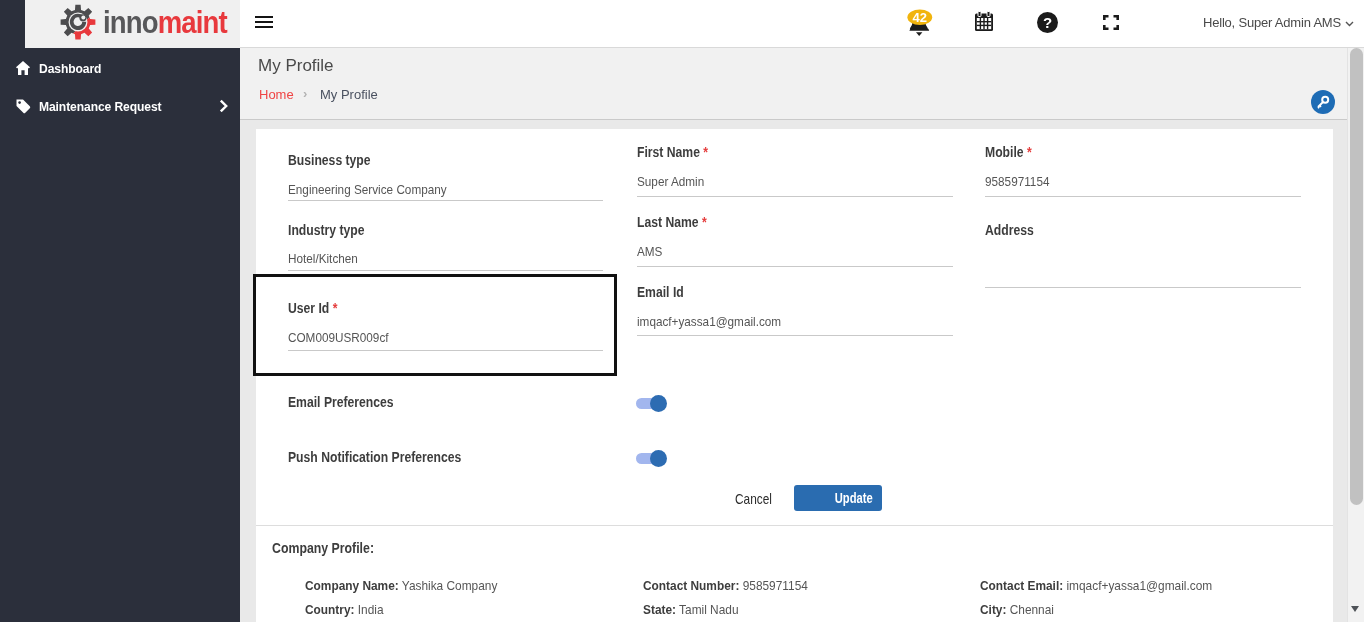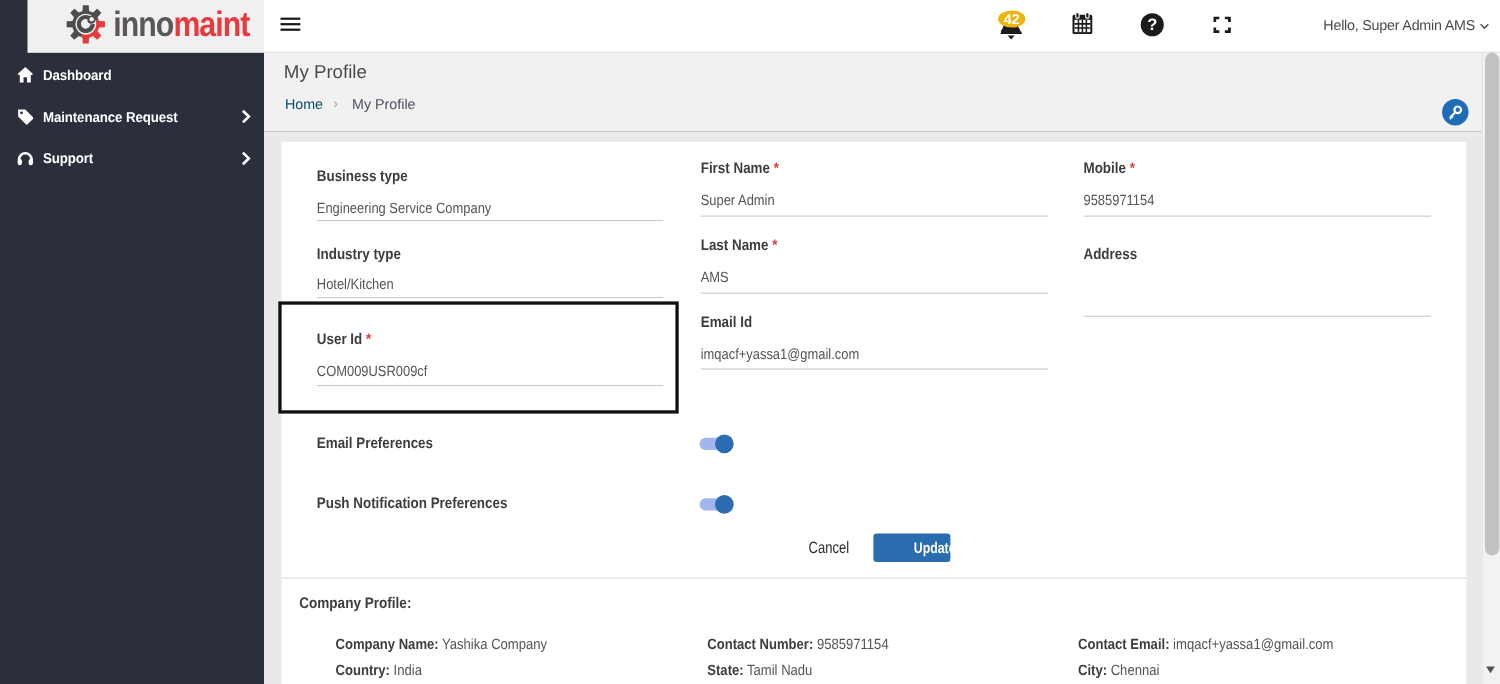--- a/index.html
+++ b/index.html
@@ -60,31 +60,20 @@
   <div class="menuitem" style="position:relative;">
     <svg class="mi-ico" viewBox="0 0 16 16">
         <path fill="#fff" d="M1.5 1.5 H8 L14.8 8.3 a1.4 1.4 0 0 1 0 2 L10.3 14.8 a1.4 1.4 0 0 1 -2 0 L1.5 8 Z"></path>
         <circle cx="4.6" cy="4.6" r="1.3" fill="#2b2f3b"></circle>
       </svg>
     <span class="mi-txt">Maintenance Request</span>
     <svg class="mi-ch2" width="9" height="13" viewBox="0 0 9 13">
         <path d="M1.8 1.2 L7.2 6.5 L1.8 11.8" stroke="#fff" stroke-width="2.4" fill="none"></path>
       </svg>
   </div>
-  <div class="menuitem" style="position:relative;">
-    <svg class="mi-ico" viewBox="0 0 16 16">
-        <path fill="none" stroke="#fff" stroke-width="2.4" d="M2.3 10 v-1 a5.7 5.7 0 0 1 11.4 0 v1"></path>
-        <rect x="1" y="8.6" width="4" height="5.6" rx="2" fill="#fff"></rect>
-        <rect x="11" y="8.6" width="4" height="5.6" rx="2" fill="#fff"></rect>
-      </svg>
-    <span class="mi-txt">Support</span>
-    <svg class="mi-ch2" width="9" height="13" viewBox="0 0 9 13">
-        <path d="M1.8 1.2 L7.2 6.5 L1.8 11.8" stroke="#fff" stroke-width="2.4" fill="none"></path>
-      </svg>
-  </div>
 </div>
 
 <div id="topbar" class="abs"></div>
 <div class="abs" style="left:255px; top:15.5px; width:18px; height:2.6px; background:#141414;"></div>
 <div class="abs" style="left:255px; top:20.7px; width:18px; height:2.6px; background:#141414;"></div>
 <div class="abs" style="left:255px; top:25.9px; width:18px; height:2.6px; background:#141414;"></div>
 <div id="icons" class="abs">
 
   <svg class="abs" style="left:905px; top:7px;" width="32" height="32" viewBox="0 0 32 32">
     <path fill="#1b1b1b" d="M12.5 8 q6.5-1.5 7.5 6 q0.5 4.5 2.5 6.8 q1.2 1.4 -0.6 1.4 h-16 q-1.8 0 -0.6-1.4 q2-2.3 2.5-6.8 q0.6-5 4.7-6z"></path>
@@ -119,21 +108,21 @@
     </g>
   </svg>
 </div>
 <div class="abs" style="left:1203px; top:15px; width:140px; font-size:13px; letter-spacing:-0.2px; color:#4a4a4a; white-space:nowrap;">Hello, Super Admin AMS <svg width="9" height="6" viewBox="0 0 9 6" style="margin-left:1px;">
       <path d="M1 1 L4.5 4.5 L8 1" stroke="#555" stroke-width="1.4" fill="none"></path>
     </svg></div>
 
 <div id="content" class="abs"></div>
 <div id="pagehead" class="abs"></div>
 <div class="abs" style="left:258px; top:56px; font-size:17px; color:#4a4a4a;">My Profile</div>
-<div class="abs" style="left:259px; top:87px; font-size:13px; color:#0c4a6e;">Home</div>
+<div class="abs" style="left:259px; top:87px; font-size:13px; color:#ef4444;">Home</div>
 <div class="abs" style="left:303px; top:86px; font-size:13px; font-weight:bold; color:#b3b3b3;">›</div>
 <div class="abs" style="left:320px; top:87px; font-size:13px; color:#4a5160;">My Profile</div>
 <div id="keybtn" class="abs" style="left:1311px; top:90px; width:24px; height:24px; border-radius:50%; background:#1e6cb5;">
   <svg style="position:absolute; left:4px; top:4px;" width="16" height="16" viewBox="0 0 16 16">
     <g stroke="#fff" fill="none">
       <circle cx="10.2" cy="5.8" r="3" stroke-width="2"></circle>
       <path d="M8 8 L3 13 M4.6 11.4 L6 12.8 M3 13 l1.2 1.2" stroke-width="1.8"></path>
     </g>
   </svg>
 </div>
@@ -175,21 +164,21 @@
 
   <div class="lbl" style="left:288px; top:390px;">Email Preferences</div>
   <div class="abs" style="left:636px; top:394px; width:28px; height:11px; border-radius:5.5px; background:#a2b6ee;"></div>
   <div class="abs" style="left:650px; top:390.5px; width:17px; height:17px; border-radius:50%; background:#2d6cb2;"></div>
 
   <div class="lbl" style="left:288px; top:445px;">Push Notification Preferences</div>
   <div class="abs" style="left:636px; top:449px; width:28px; height:11px; border-radius:5.5px; background:#a2b6ee;"></div>
   <div class="abs" style="left:650px; top:445.5px; width:17px; height:17px; border-radius:50%; background:#2d6cb2;"></div>
 
   <div class="abs" style="left:735px; top:486px; font-size:15px; color:#2b2b2b; transform:scaleX(0.79); transform-origin:left top;">Cancel</div>
-  <div class="abs" style="left:794px; top:481px; width:70px; height:26px; background:#2a6cb0; border-radius:3px; color:#fff; text-align:center; line-height:26px;padding-left:32px;"><span style="display:inline-block; font-size:14px; font-weight:bold; transform:scaleX(0.8);">Update</span></div>
+  <div class="abs" style="left:794px; top:481px; width:88px; height:26px; background:#2a6cb0; border-radius:3px; color:#fff; text-align:center; line-height:26px;padding-left:32px;"><span style="display:inline-block; font-size:14px; font-weight:bold; transform:scaleX(0.8);">Update</span></div>
 
   <div class="abs" style="left:256px; top:521px; width:1077px; height:1px; background:#ddd;"></div>
 
   <div class="cp" style="left:272px; top:536px;"><span class="cplbl" style="font-size:14px;">Company Profile:</span></div>
   <div class="cp" style="left:305px; top:574px;"><span class="cplbl">Company Name:</span> Yashika Company</div>
   <div class="cp" style="left:305px; top:598px;"><span class="cplbl">Country:</span> India</div>
   <div class="cp" style="left:643px; top:574px;"><span class="cplbl">Contact Number:</span> 9585971154</div>
   <div class="cp" style="left:643px; top:598px;"><span class="cplbl">State:</span> Tamil Nadu</div>
   <div class="cp" style="left:980px; top:574px;"><span class="cplbl">Contact Email:</span> imqacf+yassa1@gmail.com</div>
   <div class="cp" style="left:980px; top:598px;"><span class="cplbl">City:</span> Chennai</div>

